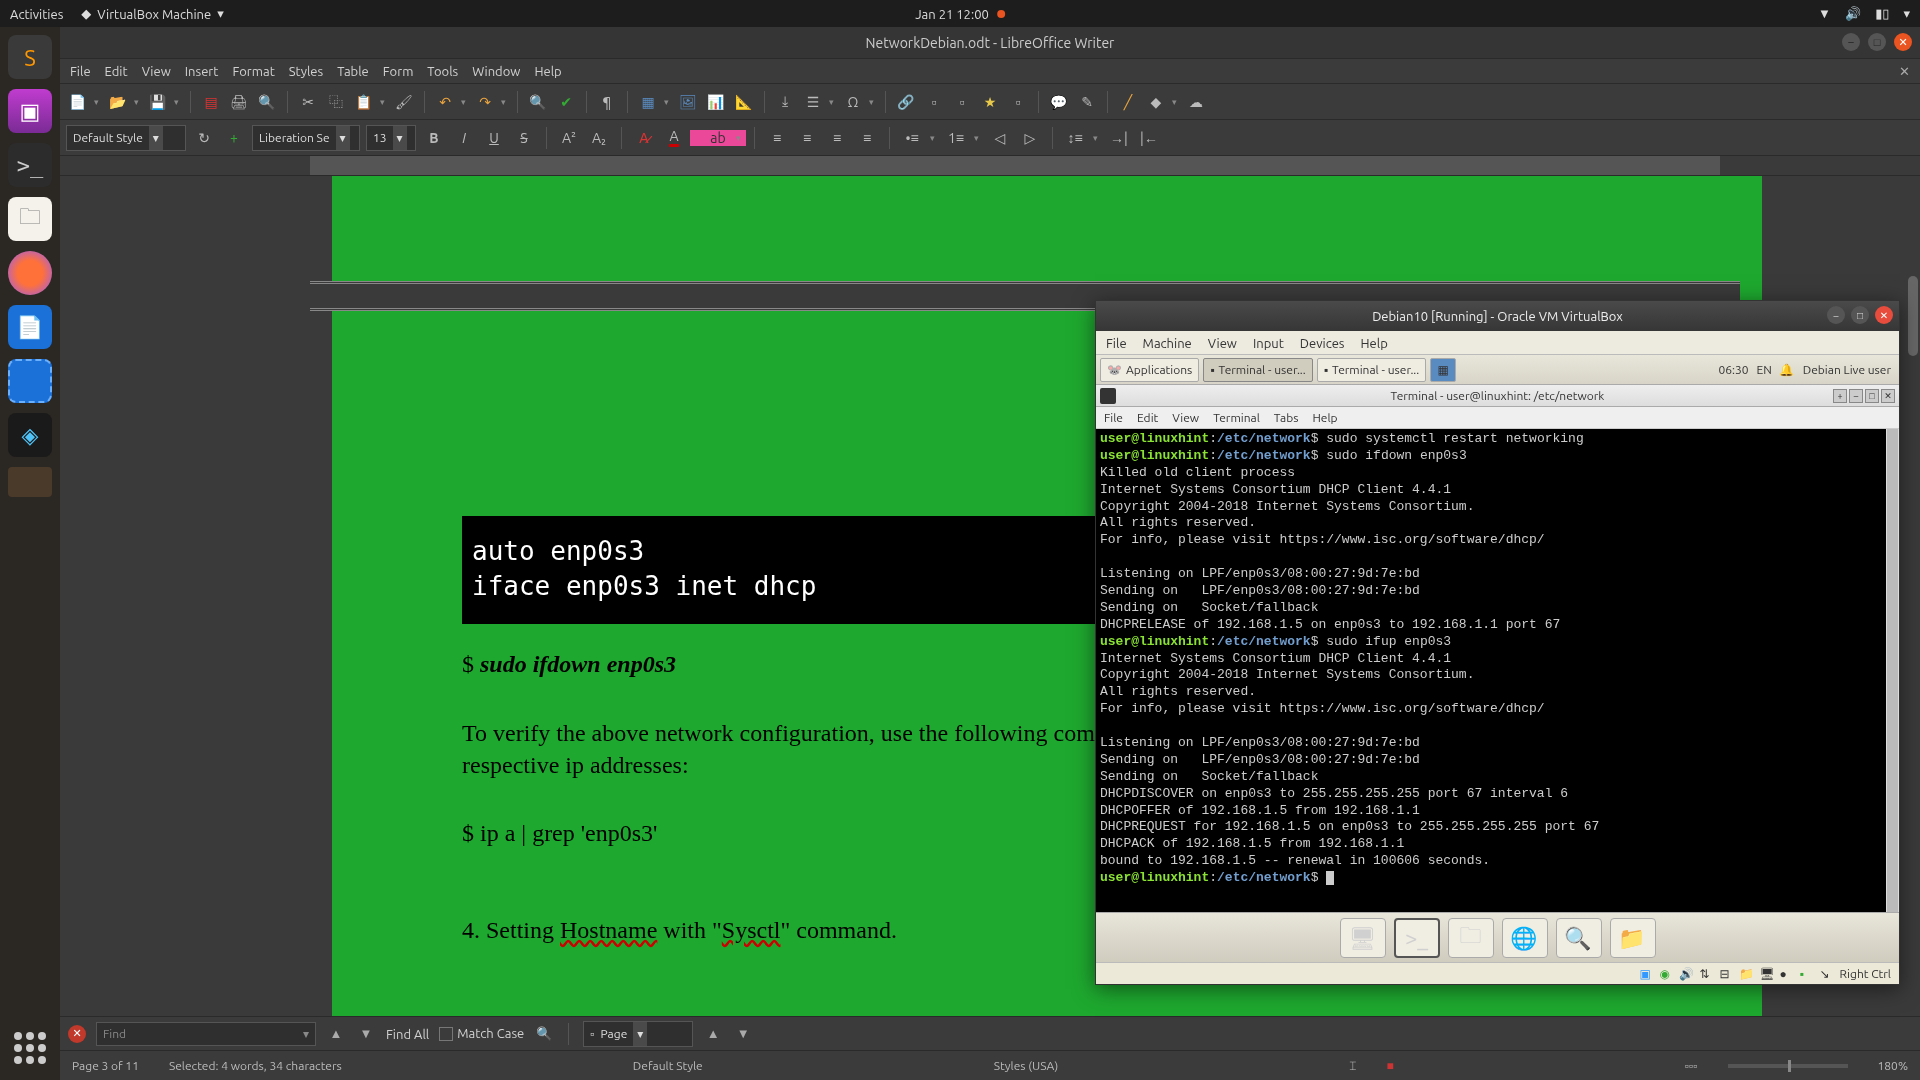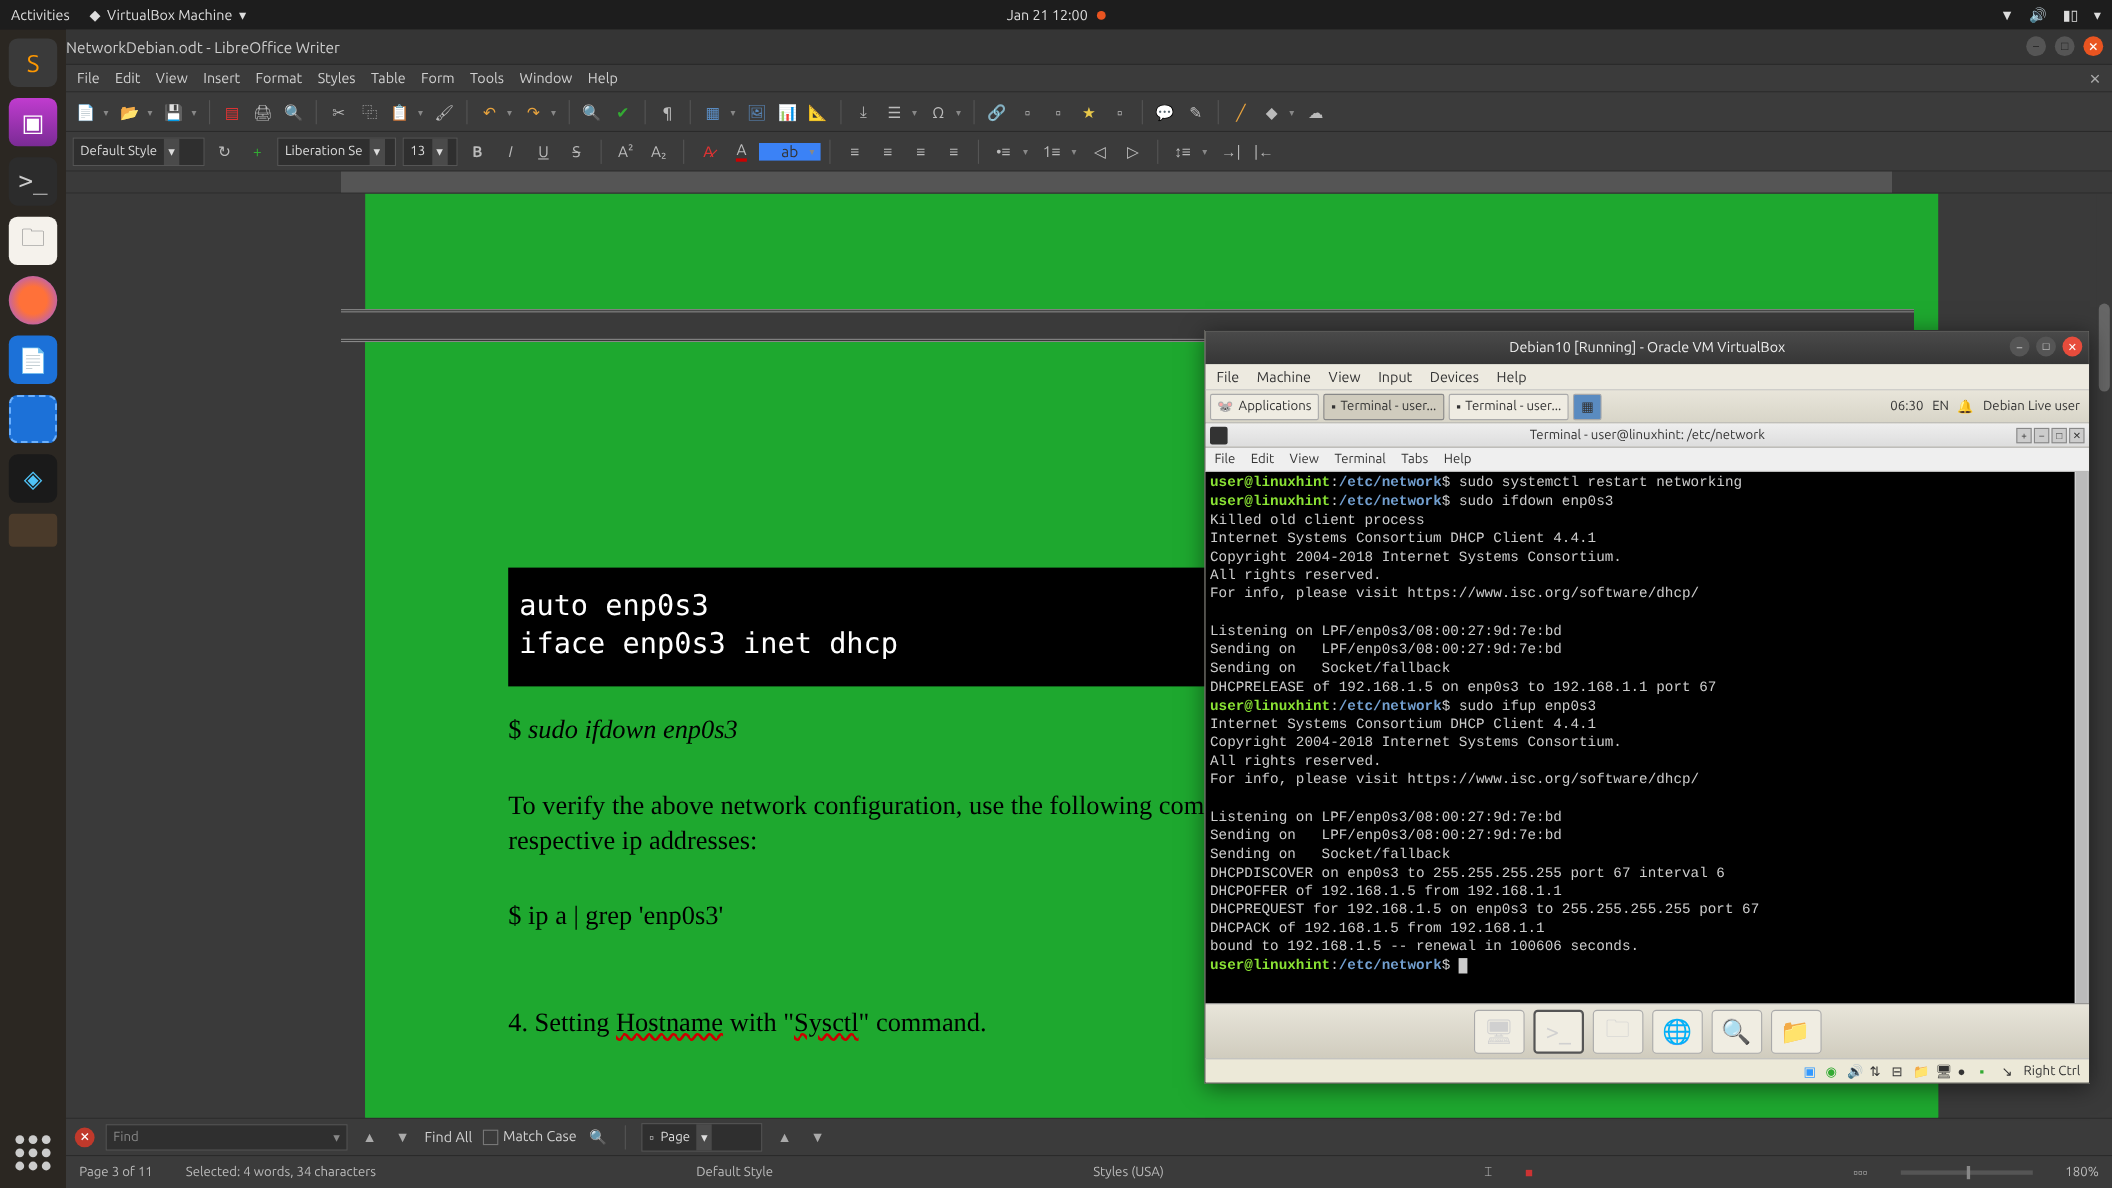--- a/index.html
+++ b/index.html
@@ -23,21 +23,21 @@
 .firefox { background: radial-gradient(circle,#ff7139 40%,#9059ff 100%); border-radius: 50%; }
 .write-ic { background: #1c71d8; color: white; }
 .shot-ic { background: #1c71d8; border: 2px dashed #6ab0ff; }
 .vbox-ic { background: #1a1a1a; color: #4fc3f7; }
 .desk-thumb { width: 44px; height: 30px; background: #4a3a2a; border-radius: 4px; }
 .apps-grid { position: absolute; bottom: 10px; left: 8px; width: 44px; height: 44px; display: grid; grid-template-columns: repeat(3,1fr); grid-template-rows: repeat(3,1fr); gap: 4px; padding: 6px; }
 .apps-grid span { background: #ccc; border-radius: 50%; }
 
 
 .writer-win { position: absolute; left: 60px; top: 27px; right: 0; bottom: 30px; background: #3b3b3b; display: flex; flex-direction: column; }
-.win-title { height: 32px; background: #353535; color: #ccc; display: flex; align-items: center; font-size: 14px; position: relative; border-bottom: 1px solid #2a2a2a; }
+.win-title { height: 32px; background: #353535; color: #ccc; display: flex; align-items: center; justify-content: center; font-size: 14px; position: relative; border-bottom: 1px solid #2a2a2a; }
 .win-btns { position: absolute; right: 8px; top: 6px; display: flex; gap: 8px; }
 .wb { width: 18px; height: 18px; border-radius: 50%; background: #555; color: #222; font-size: 11px; display: flex; align-items: center; justify-content: center; }
 .wb.close { background: #e95420; color: #fff; }
 
 .menubar { height: 25px; background: #3b3b3b; display: flex; align-items: center; padding: 0 10px; gap: 14px; font-size: 13px; border-bottom: 1px solid #2a2a2a; }
 .menubar span { cursor: default; }
 .menubar .cx { position: absolute; right: 10px; color: #aaa; }
 
 .toolbar { height: 36px; background: #3b3b3b; border-bottom: 1px solid #2a2a2a; display: flex; align-items: center; padding: 0 6px; gap: 4px; }
 .tbtn { width: 24px; height: 24px; display: flex; align-items: center; justify-content: center; color: #bbb; font-size: 14px; border-radius: 3px; }
@@ -50,21 +50,21 @@
 
 .ruler { height: 20px; background: #3a3a3a; border-bottom: 1px solid #2a2a2a; position: relative; }
 .ruler-inner { position: absolute; left: 250px; right: 200px; top: 0; bottom: 0; background: #555; }
 
 .doc-area { flex: 1; background: #3a3a3a; overflow: hidden; position: relative; }
 .page { position: absolute; left: 250px; top: 0; width: 1430px; height: 900px; background: #1ea82f; margin-left: 22px; }
 .page-break { position: absolute; left: 250px; top: 105px; width: 1430px; height: 30px; background: #3a3a3a; border-top: 3px double #888; border-bottom: 3px double #888; }
 .doc-content { position: absolute; left: 0; top: 145px; width: 100%; padding: 60px 130px 0 130px; font-family: "Liberation Serif", Georgia, serif; color: #000; font-size: 24px; line-height: 1.35; }
 .code-block { background: #000; color: #fff; font-family: monospace; font-size: 26px; padding: 18px 10px 20px 10px; margin-bottom: 24px; width: 720px; }
 .doc-content p { margin-bottom: 8px; }
-.ital { font-style: italic; }
+.ital { font-style: italic; font-weight: bold; }
 .wavy { text-decoration: underline wavy #c00; }
 .dollar { font-style: normal; }
 
 .scroll-v { position: absolute; right: 0; top: 0; bottom: 36px; width: 14px; background: #3a3a3a; }
 .scroll-thumb-v { position: absolute; top: 100px; width: 10px; left: 2px; height: 80px; background: #666; border-radius: 5px; }
 
 .findbar { height: 34px; background: #3b3b3b; border-top: 1px solid #2a2a2a; display: flex; align-items: center; padding: 0 8px; gap: 10px; font-size: 13px; }
 .find-close { width: 18px; height: 18px; border-radius: 50%; background: #c0392b; color: #fff; font-size: 11px; display: flex; align-items: center; justify-content: center; }
 .find-input { width: 220px; height: 24px; background: #2f2f2f; border: 1px solid #555; color: #888; padding: 0 6px; font-size: 12px; display: flex; align-items: center; }
 .fbtn { width: 20px; height: 20px; color: #aaa; display: flex; align-items: center; justify-content: center; }
@@ -269,21 +269,21 @@
     <div class="tsep"></div>
     <div class="tbtn">A²</div>
     <div class="tbtn">A₂</div>
     <div class="tsep"></div>
     <div class="tbtn" style="color:#d33">A̷</div>
     <div class="tbtn">
         <span style="border-bottom:3px solid #c00">A</span>
       </div>
       <div class="tdd">▾</div>
     <div class="tbtn">
-        <span style="background:#3b82f6;color:#333;padding:0 20px">ab</span>
+        <span style="background:#ec4899;color:#333;padding:0 20px">ab</span>
       </div>
       <div class="tdd">▾</div>
     <div class="tsep"></div>
     <div class="tbtn">≡</div>
     <div class="tbtn">≡</div>
     <div class="tbtn">≡</div>
     <div class="tbtn">≡</div>
     <div class="tsep"></div>
     <div class="tbtn">•≡</div>
       <div class="tdd">▾</div>

